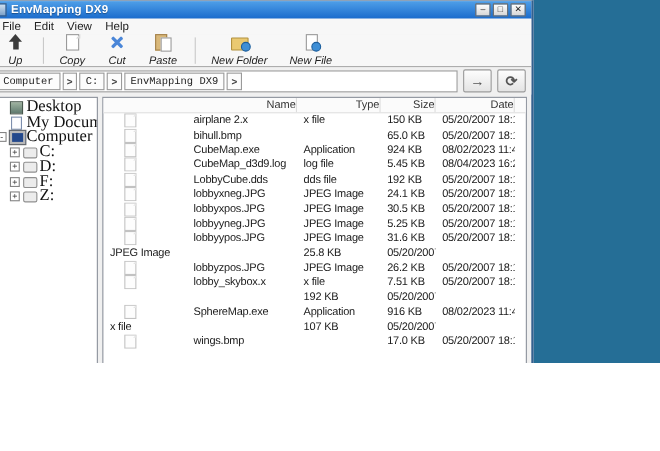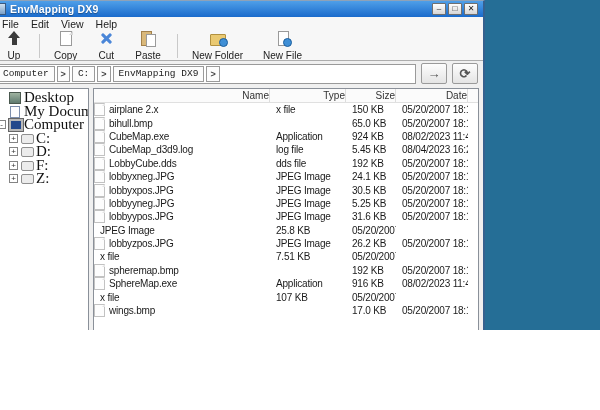--- a/index.html
+++ b/index.html
@@ -23,21 +23,21 @@
     font-size:8px;line-height:10px;text-align:center;color:#222;box-sizing:border-box;border-radius:1px;}
 
   
   .menubar{height:14px;flex:0 0 14px;display:flex;align-items:center;background:#f7f7f7;padding-left:4px;}
   .menu-item{font-size:10.5px;color:#222;padding:0 6px;}
 
   
   .toolbar{height:29px;flex:0 0 29px;display:flex;align-items:center;background:#f7f7f7;padding-left:4px;}
   .tbtn{display:flex;flex-direction:column;align-items:center;justify-content:flex-start;
     padding:1px 9px 0;margin-right:2px;font-size:10px;color:#222;}
-  .tbtn-label{margin-top:4px;white-space:nowrap;}
+  .tbtn-label{margin-top:4px;white-space:nowrap;font-style:italic;}
   .tsep{width:1px;height:24px;background:#c9c9c9;margin:0 5px;}
 
   
   .ticon{position:relative;width:18px;height:15px;flex:0 0 15px;}
   .up-arrow-icon::before{content:"";position:absolute;left:3px;top:0;
     border-left:6px solid transparent;border-right:6px solid transparent;border-bottom:7px solid #3c3c3c;}
   .up-arrow-icon::after{content:"";position:absolute;left:6.5px;top:6px;width:5px;height:8px;background:#3c3c3c;}
   .copy-icon::before{content:"";position:absolute;left:3px;top:0;width:10px;height:13px;
     background:#fff;border:1px solid #9a9a9a;}
   .copy-icon::after{content:"";position:absolute;right:2px;top:0;
@@ -99,21 +99,21 @@
     background:#ececec;border:1px solid #8f8f8f;border-radius:2px;}
 
   
   .list-header{display:grid;grid-template-columns:176px 76px 50px 72px 1fr;flex:0 0 13px;height:13px;
     background:#fbfbfb;border-bottom:1px solid #e0e0e0;text-align:right;}
   .hcell{font-size:10px;color:#333;padding-left:6px;border-right:1px solid #ddd;white-space:nowrap;overflow:hidden;line-height:13px;}
   .hcell:last-child{border-right:none;}
   .list-rows{flex:1;overflow:hidden;}
   .lrow{display:grid;grid-template-columns:176px 76px 50px 72px 1fr;height:13.4px;align-items:center;}
   .lcell{font-size:10px;color:#1a1a1a;padding-left:6px;white-space:nowrap;overflow:hidden;letter-spacing:-0.2px;}
-  .name-cell{display:flex;align-items:center;padding-left:0;}
+  .name-cell{display:flex;align-items:center;padding-left:19px;gap:48px;}
   .file-icon{position:relative;width:9px;height:11px;flex:0 0 9px;background:#fdfdfd;border:1px solid #c2c2c2;margin-right:4px;}
   .file-icon::after{content:"";position:absolute;right:-1px;top:-1px;border-left:3px solid transparent;border-bottom:3px solid #e4e4e4;}
   .name-text{white-space:nowrap;}
 
   
   .statusbar{flex:0 0 16px;height:16px;border-top:1px solid #c8c8c8;background:#f0f0f0;display:flex;align-items:center;padding:1px 2px;}
   .status-field{flex:1;height:12px;border:1px solid #cfcfcf;background:#f7f7f7;display:flex;align-items:center;padding-left:3px;}
   .status-text{font-size:10px;color:#333;white-space:nowrap;}
 </style>
 </head>
@@ -329,30 +329,30 @@
               <div class="lcell name-cell">
                 <span class="file-icon"></span>
                 <span class="name-text">lobbyzpos.JPG</span>
               </div>
               <div class="lcell">JPEG Image</div>
               <div class="lcell">26.2 KB</div>
               <div class="lcell">05/20/2007 18:10</div>
               <div class="lcell"></div>
             </div>
             <div class="lrow">
+              <div class="lcell name-cell">
+                <span class="file-icon"></span>
+                <span class="name-text">lobby_skybox.x</span>
+              </div>
               <div class="lcell">x file</div>
               <div class="lcell">7.51 KB</div>
               <div class="lcell">05/20/2007 18:10</div>
               <div class="lcell"></div>
             </div>
             <div class="lrow">
-              <div class="lcell name-cell">
-                <span class="file-icon"></span>
-                <span class="name-text">spheremap.bmp</span>
-              </div>
               <div class="lcell"></div>
               <div class="lcell">192 KB</div>
               <div class="lcell">05/20/2007 18:10</div>
               <div class="lcell"></div>
             </div>
             <div class="lrow">
               <div class="lcell name-cell">
                 <span class="file-icon"></span>
                 <span class="name-text">SphereMap.exe</span>
               </div>

